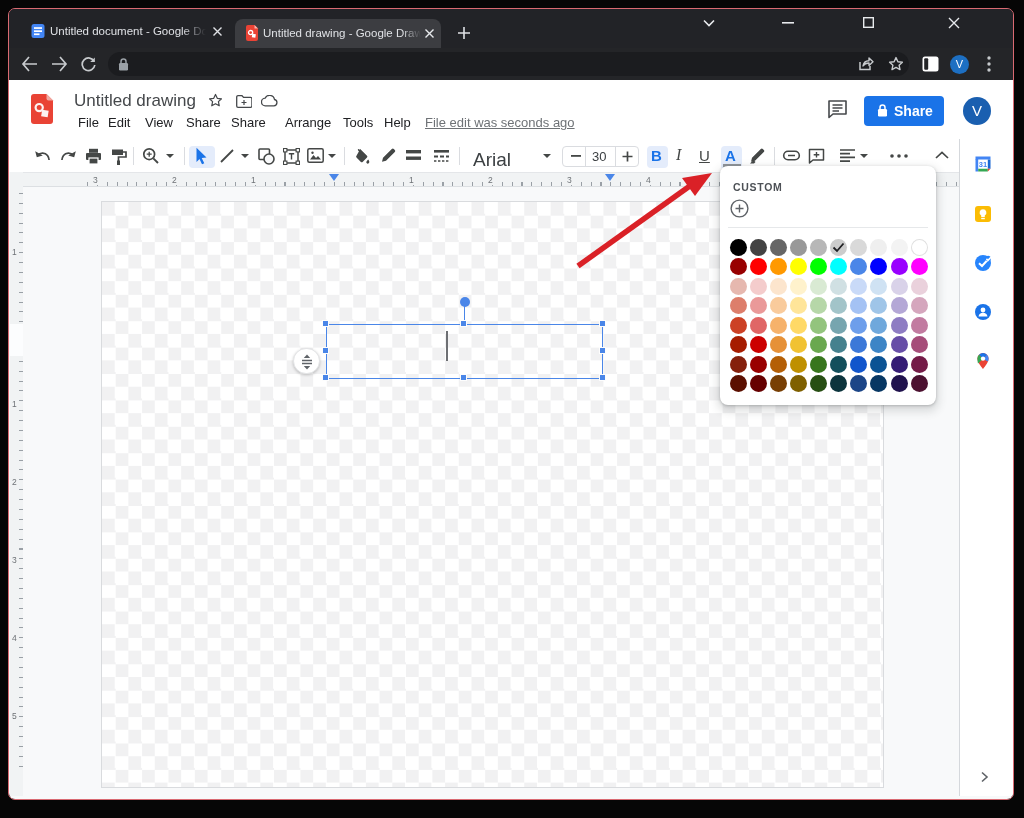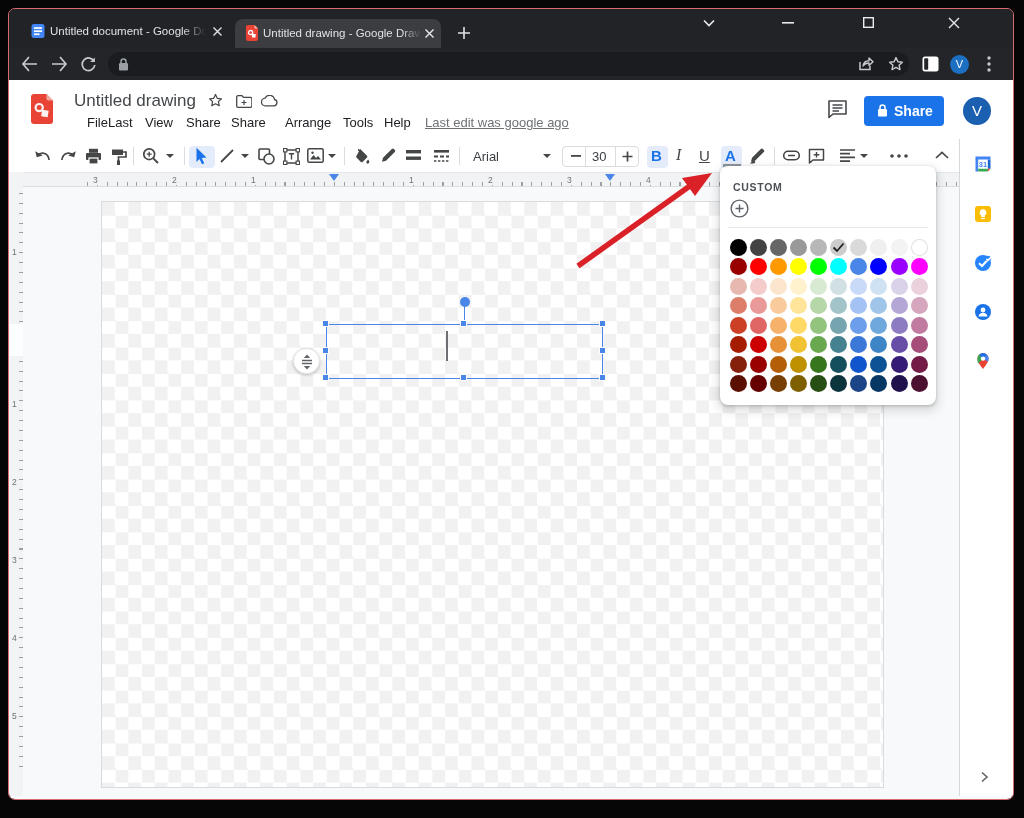--- a/index.html
+++ b/index.html
@@ -145,29 +145,29 @@
           <path d="M8 1.6 L9.9 5.7 14.4 6.2 11.1 9.2 12 13.6 8 11.4 4 13.6 4.9 9.2 1.6 6.2 6.1 5.7 Z" fill="none" stroke="#45484b" stroke-width="1.3" stroke-linejoin="round"></path>
         </svg>
       <svg class="abs" style="left:227px;top:15px" width="16" height="13" viewBox="0 0 16 13">
           <path d="M0.7 2 a1.3 1.3 0 0 1 1.3-1.3 h4 L7.6 2.4 h7 a1.3 1.3 0 0 1 1.3 1.3 V11 a1.3 1.3 0 0 1 -1.3 1.3 H2 A1.3 1.3 0 0 1 0.7 11 Z" fill="none" stroke="#45484b" stroke-width="1.3"></path>
           <path d="M8 5 V10 M5.5 7.5 H10.5" stroke="#45484b" stroke-width="1.2"></path>
         </svg>
       <svg class="abs" style="left:252px;top:15px" width="17" height="12" viewBox="0 0 17 12">
           <path d="M4.5 10.8 a3.8 3.8 0 0 1 -0.4-7.6 a5 5 0 0 1 9.4 1.3 a3.2 3.2 0 0 1 -0.6 6.3 Z" fill="none" stroke="#45484b" stroke-width="1.3"></path>
         </svg>
 
-      <div class="menu" style="left:78px">File</div>
-      <div class="menu" style="left:99px">Last</div>
+      <div class="menu" style="left:69px">File</div>
+      <div class="menu" style="left:99px">Edit</div>
       <div class="menu" style="left:136px">View</div>
       <div class="menu" style="left:177px">Share</div>
       <div class="menu" style="left:222px">Share</div>
       <div class="menu" style="left:276px">Arrange</div>
       <div class="menu" style="left:334px">Tools</div>
       <div class="menu" style="left:375px">Help</div>
-      <div class="menu" style="left:416px;color:#6e7276;text-decoration:underline;">Last edit was google ago</div>
+      <div class="menu" style="left:416px;color:#6e7276;text-decoration:underline;">File edit was seconds ago</div>
 
       <svg class="abs" style="left:818px;top:19px" width="21" height="20" viewBox="0 0 21 20">
           <path d="M2 2 H19 V15 H6 L2 18.5 Z" fill="none" stroke="#45484b" stroke-width="1.6" stroke-linejoin="round"></path>
           <path d="M5.5 6 H15.5 M5.5 9 H15.5 M5.5 12 H12" stroke="#45484b" stroke-width="1.3"></path>
         </svg>
 
       <div class="abs" style="left:855px;top:16px;width:80px;height:30px;background:#1a73e8;border-radius:4px;">
         <svg class="abs" style="left:13px;top:8px" width="11" height="13" viewBox="0 0 11 13">
             <rect x="1" y="5" width="9" height="7.4" rx="1.2" fill="#fff"></rect>
             <path d="M3 5 V3.4 a2.5 2.5 0 0 1 5 0 V5" stroke="#fff" stroke-width="1.5" fill="none"></path>
@@ -255,21 +255,21 @@
           <rect x="1" y="1" width="15" height="3.4" fill="#444746"></rect>
           <rect x="1" y="7.5" width="15" height="3.4" fill="#444746"></rect>
         </svg>
 
       <svg class="ticon" style="left:424px;top:10px" width="17" height="13" viewBox="0 0 17 13">
           <rect x="1" y="1" width="15" height="2.6" fill="#444746"></rect>
           <path d="M1 7.5 H5 M7 7.5 H11 M13 7.5 H16" stroke="#444746" stroke-width="2.2"></path>
           <path d="M1 12 H3.4 M5 12 H7.4 M9 12 H11.4 M13 12 H15.4" stroke="#444746" stroke-width="1.6"></path>
         </svg>
       <div class="sep" style="left:450px"></div>
-      <div class="abs" style="left:464px;top:10px;font-size:13px;color:#3c4043;">Arial</div>
+      <div class="abs" style="left:464px;top:10px;font-size:19px;color:#3c4043;">Arial</div>
       <div class="caret" style="left:534px;top:15px"></div>
 
       <div class="abs" style="left:553px;top:7px;width:77px;height:21px;border:1px solid #dadce0;border-radius:4px;"></div>
       <div class="abs" style="left:576px;top:7px;width:31px;height:21px;border-left:1px solid #dadce0;border-right:1px solid #dadce0;"></div>
       <svg class="ticon" style="left:562px;top:16px" width="10" height="2" viewBox="0 0 10 2">
           <rect width="10" height="1.8" fill="#444746"></rect>
         </svg>
       <div class="abs" style="left:583px;top:10px;font-size:13px;color:#3c4043;">30</div>
       <svg class="ticon" style="left:613px;top:12px" width="11" height="11" viewBox="0 0 11 11">
           <path d="M5.5 0.5 V10.5 M0.5 5.5 H10.5" stroke="#444746" stroke-width="1.7"></path>

